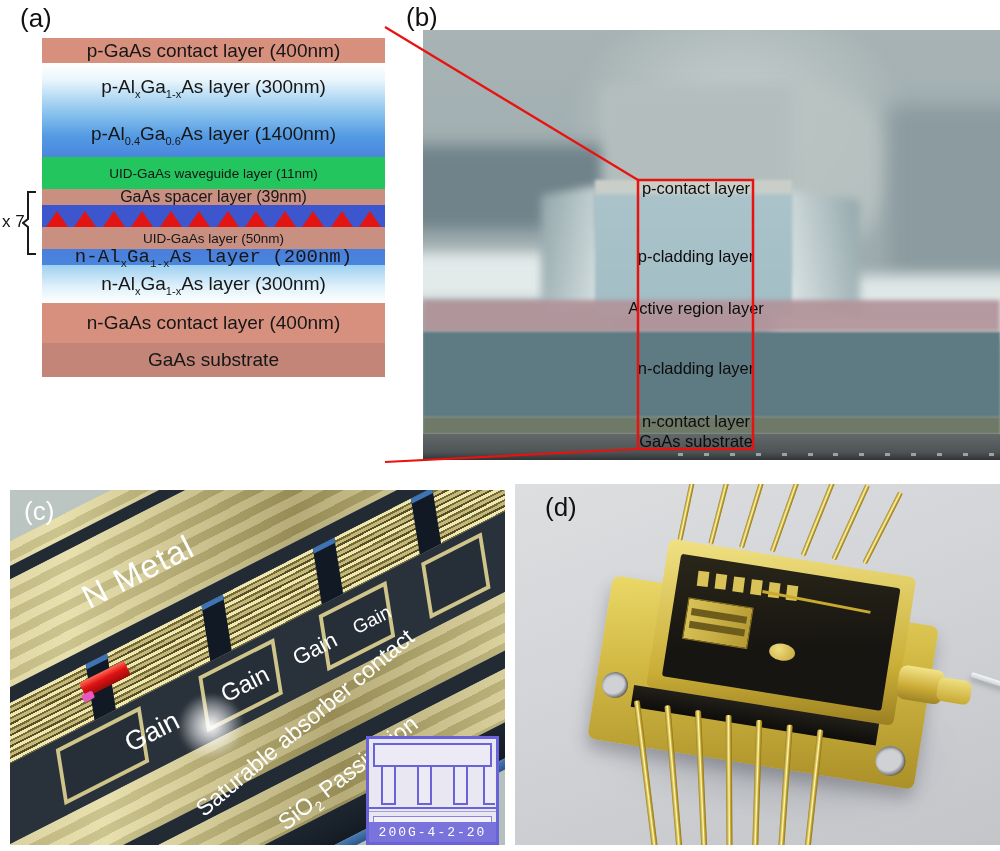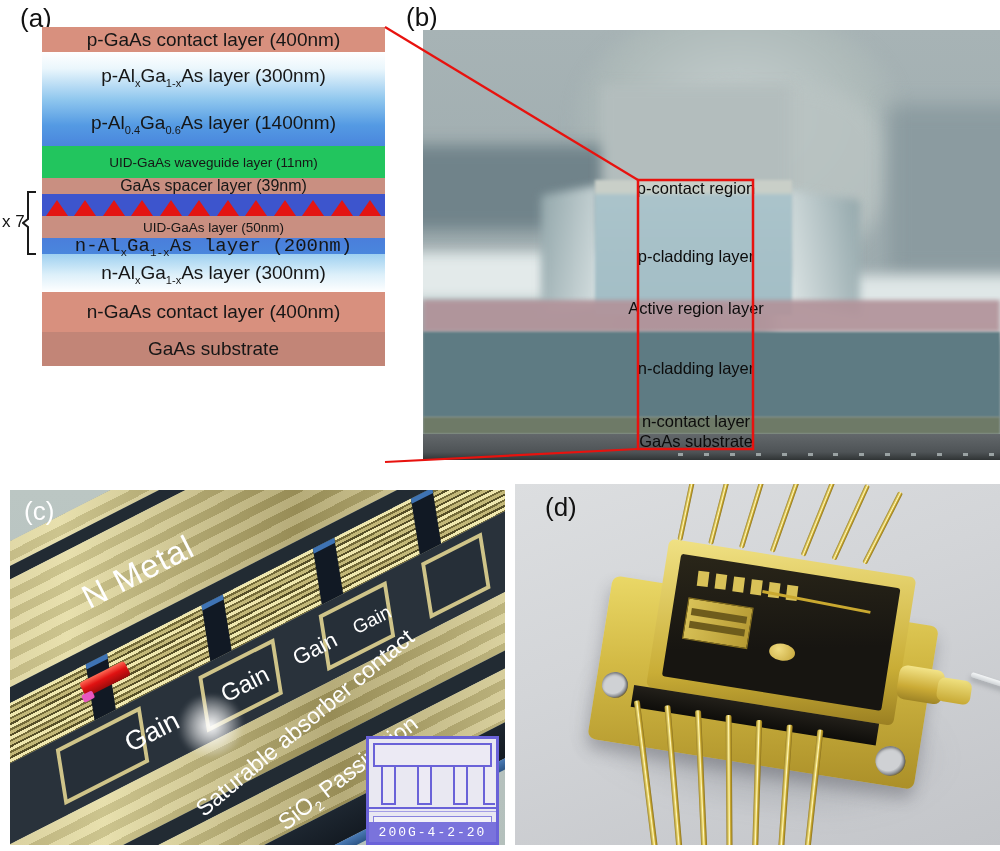--- a/index.html
+++ b/index.html
@@ -7,21 +7,21 @@
   .canvas {
     position:relative; width:1000px; height:851px; background:#ffffff;
     font-family:"Liberation Sans", sans-serif; overflow:hidden;
   }
   sub { font-size:58%; line-height:0; }
 
   
   .plabel { position:absolute; font-size:26px; color:#111; }
 
   
-  .panel-a-stack { position:absolute; left:42px; top:27px; width:343px;border-radius:11px; }
+  .panel-a-stack { position:absolute; left:42px; top:38px; width:343px;border-radius:11px; }
   .layer { width:100%; display:flex; align-items:center; justify-content:center;
            color:#161616; font-weight:500; text-align:center; }
   .layer span { display:block; }
   .size-lg { font-size:19px; }
   .size-md { font-size:16px; }
   .size-sm { font-size:13.5px; }
   .panel-a-stack .layer:nth-child(1){height:25px;}
   .panel-a-stack .layer:nth-child(2){height:48px;}
   .panel-a-stack .layer:nth-child(3){height:46px;}
   .panel-a-stack .layer:nth-child(4){height:32px;}
@@ -240,21 +240,21 @@
     <div class="blob sem-bright-right"></div>
     <div class="blob sem-terrace-left"></div>
     <div class="blob sem-flank-left"></div>
     <div class="blob sem-flank-right"></div>
     <div class="blob sem-ridge"></div>
     <div class="blob sem-active"></div>
     <div class="blob sem-ncladding"></div>
     <div class="blob sem-ncontact"></div>
     <div class="blob sem-substrate"></div>
 
-    <span class="sem-label" style="top:149px;">p-contact region</span>
+    <span class="sem-label" style="top:149px;">p-contact layer</span>
     <span class="sem-label" style="top:217px;">p-cladding layer</span>
     <span class="sem-label" style="top:269px;">Active region layer</span>
     <span class="sem-label" style="top:329px;">n-cladding layer</span>
     <span class="sem-label" style="top:382px;">n-contact layer</span>
     <span class="sem-label" style="top:402px;">GaAs substrate</span>
 
     <div class="sem-ticks" id="sem-ticks">
         <div class="tick"></div>
         <div class="tick"></div>
         <div class="tick"></div>

